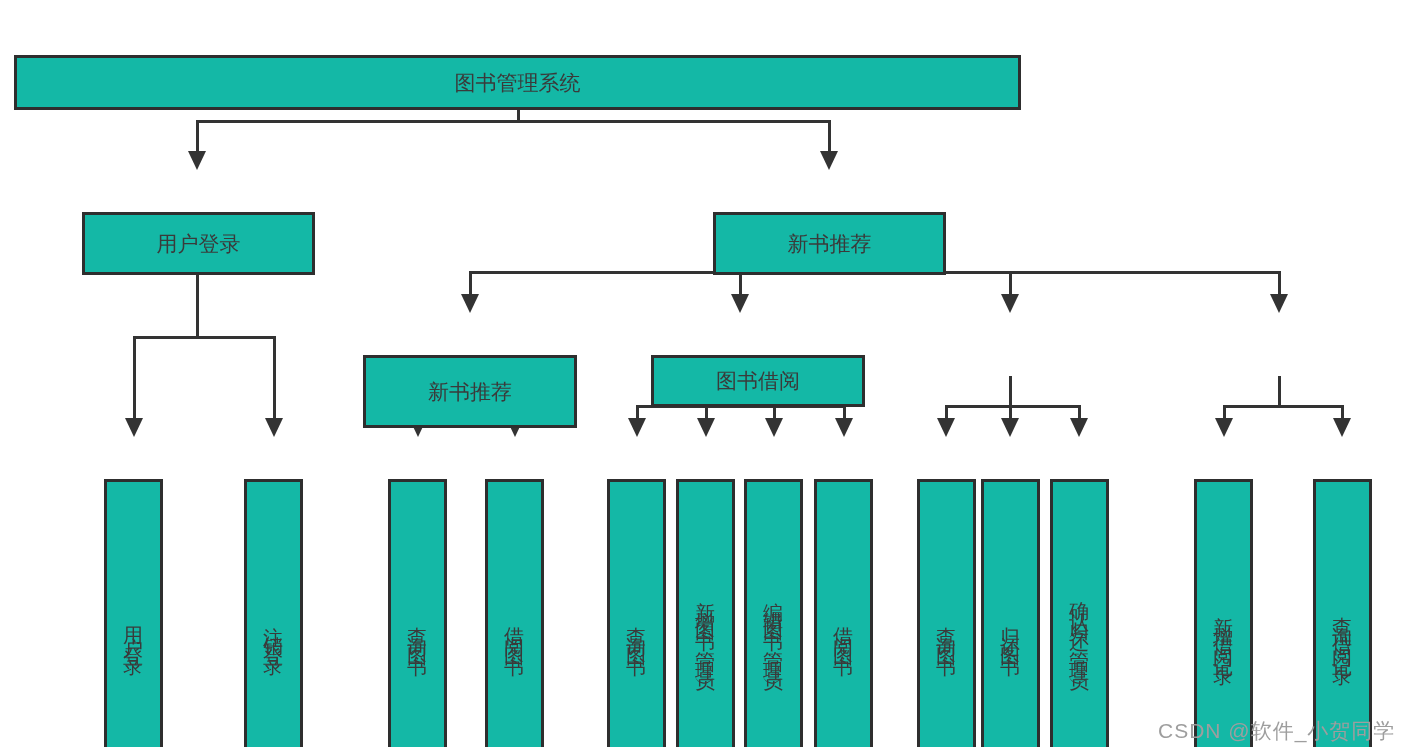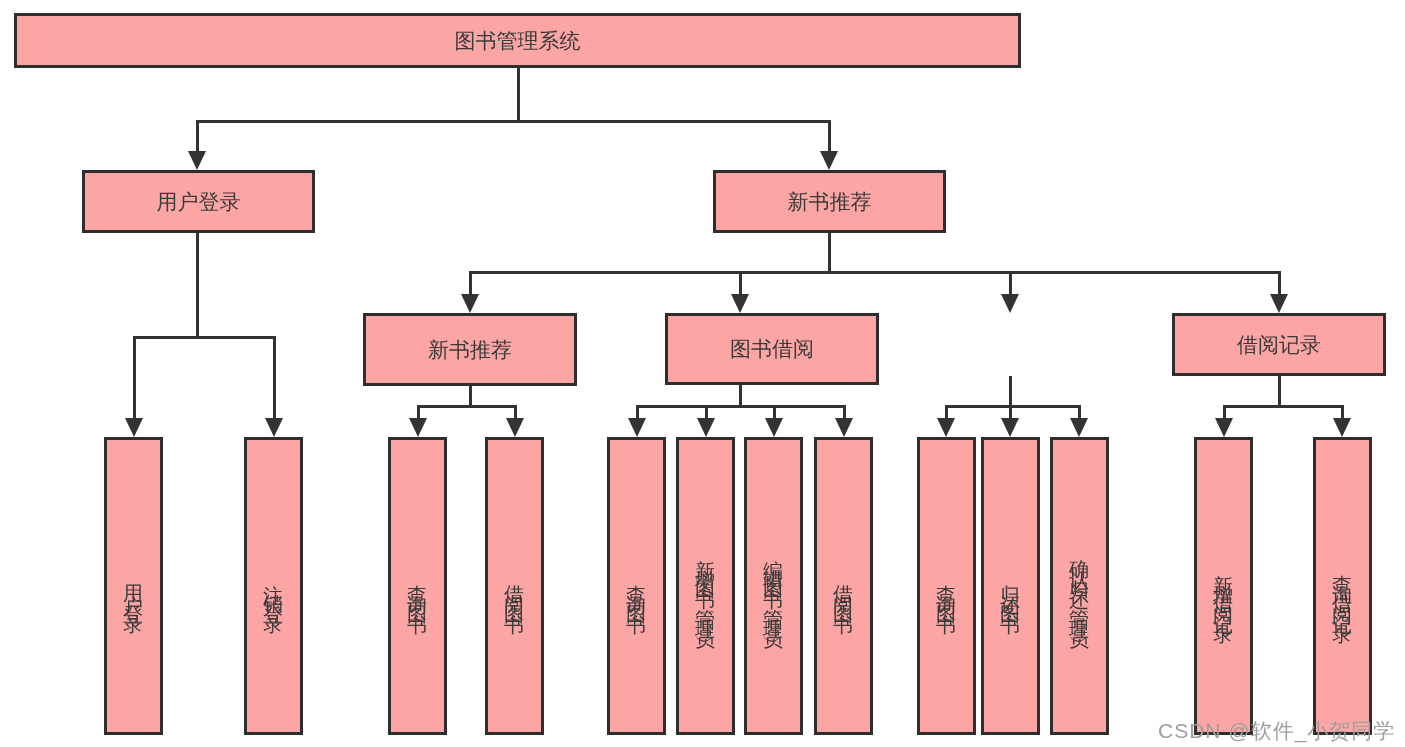--- a/index.html
+++ b/index.html
@@ -5,25 +5,26 @@
   html,body{margin:0;padding:0;}
   body{
     width:1405px;height:747px;position:relative;overflow:hidden;
     background:var(--background,#ffffff);
     font-family:"Liberation Sans","DejaVu Sans",sans-serif;
   }
   #canvas{position:absolute;left:0;top:0;width:1405px;height:747px;}
   .box{
     position:absolute;box-sizing:border-box;
     border:3px solid var(--border,#2e2e2e);
-    background:#fca5a5;
+    background:#14b8a6;
     display:flex;align-items:center;justify-content:center;
     color:var(--text,#3a3a3a);
     font-size:21px;
     text-align:center;
+    margin-top:42px;
   }
   .leaf{
     writing-mode:vertical-rl;
     text-orientation:mixed;
     font-size:20px;
     letter-spacing:10px;
     line-height:1;
     padding-top:6px;
   }
   .line{position:absolute;background:var(--line,#333333);}
@@ -81,24 +82,23 @@
   <div class="arrow" style="left:1340.5px;top:405px;height:14px"></div>
 
   <div class="box" style="left:14px;top:13px;width:1007px;height:55px">图书管理系统</div>
 
   <div class="box" style="left:82px;top:170px;width:233px;height:63px">用户登录</div>
 
   <div class="box" style="left:713px;top:170px;width:233px;height:63px">新书推荐</div>
 
   <div class="box" style="left:363px;top:313px;width:214px;height:73px">新书推荐</div>
 
-  <div class="box" style="left:665px;top:313px;width:214px;height:72px">图书借阅</div>
+  <div class="box" style="left:651px;top:313px;width:214px;height:52px">图书借阅</div>
 
 
-  <div class="box" style="left:1172px;top:313px;width:214px;height:63px">借阅记录</div>
 
   <div class="box leaf" style="left:104px;top:437px;width:59px;height:298px">用户登录</div>
 
   <div class="box leaf" style="left:244px;top:437px;width:59px;height:298px">注销登录</div>
 
   <div class="box leaf" style="left:388px;top:437px;width:59px;height:298px">查询图书</div>
 
   <div class="box leaf" style="left:485px;top:437px;width:59px;height:298px">借阅图书</div>
 
   <div class="box leaf" style="left:607px;top:437px;width:59px;height:298px">查询图书</div>

